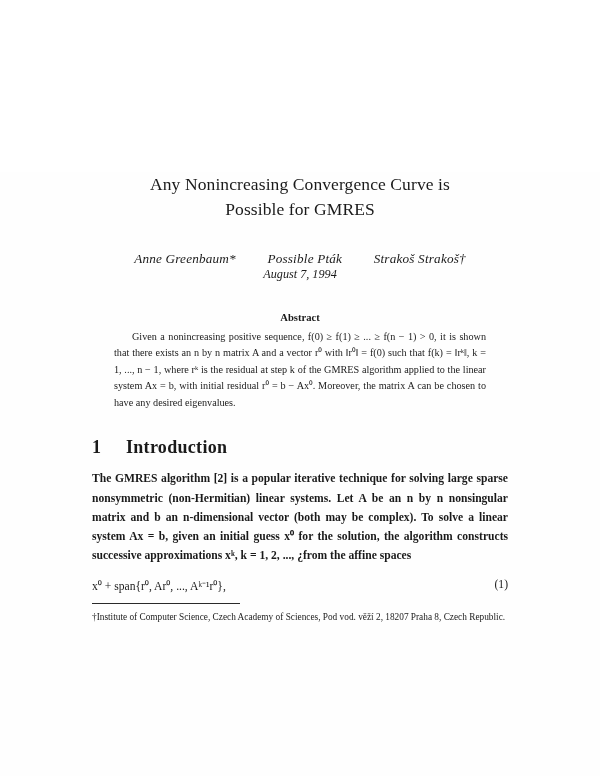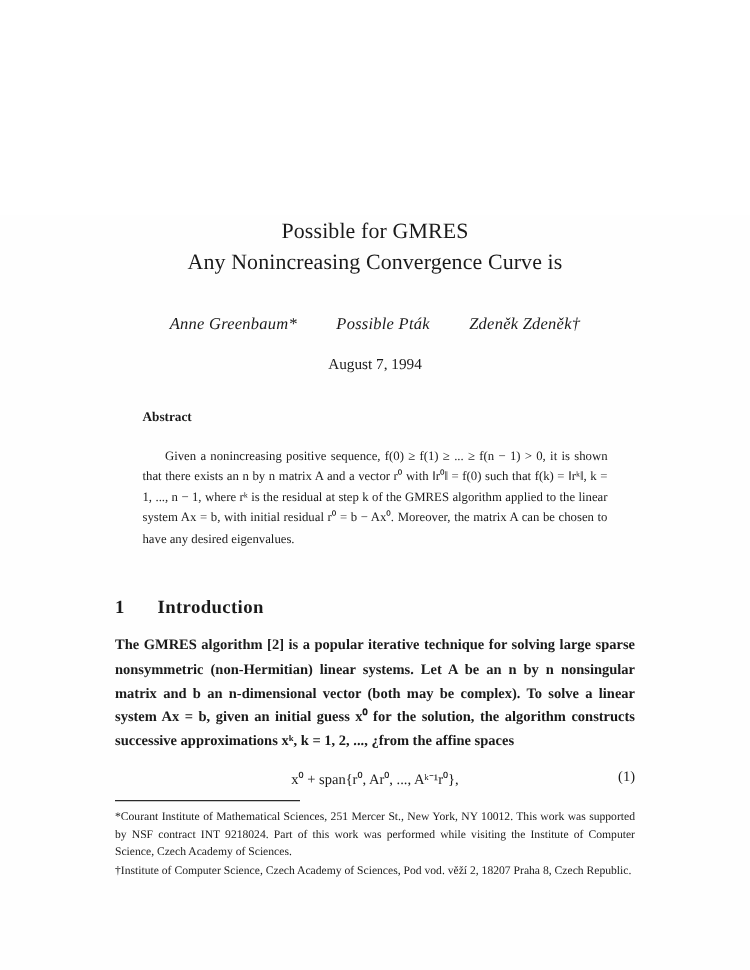--- a/index.html
+++ b/index.html
@@ -37,60 +37,60 @@
     font-size: 13.2px;
     letter-spacing: 0.2px;
   }
   .author {
     display: inline-block;
     margin: 0 14px;
     font-style: italic;
   }
   .date {
     text-align: center;
-    margin-top: 17px;
     font-size: 12.2px;
+    font-style: italic;
   }
   .abstract-wrap {
     margin-top: 30px;
     padding: 0 22px;
   }
   .abstract-head {
+    text-align: center;
     font-size: 10.6px;
     font-weight: bold;
-    margin-bottom: 18px;
+    margin-bottom: 6px;
   }
   .abstract-body {
     font-size: 10.2px;
     line-height: 1.62;
     text-align: justify;
     text-indent: 18px;
   }
   .section-head {
-    margin-top: 38px;
-    font-size: 15px;
+    margin-top: 26px;
+    font-size: 18px;
     font-weight: bold;
     letter-spacing: 0.3px;
   }
   .section-head .num {
     display: inline-block;
     width: 34px;
   }
   .body-text {
     margin-top: 11px;
     font-size: 11.6px;
     line-height: 1.66;
     text-align: justify;
     font-weight: bold;
   }
   .equation {
     margin-top: 12px;
     position: relative;
     font-size: 11.6px;
-    text-align: center;
   }
   .equation .eqnum {
     position: absolute;
     right: 0;
     top: 0;
   }
   .footnote-rule {
     margin-top: 10px;
     width: 148px;
     height: 1px;
@@ -105,28 +105,28 @@
   .footnotes p {
     margin: 0 0 1px 0;
   }
 </style>
 </head>
 <body>
 
 <div class="page">
 
   <div class="title-block">
+    <div class="title">Any Nonincreasing Convergence Curve is</div>
     <div class="title">Possible for GMRES</div>
-    <div class="title">Any Nonincreasing Convergence Curve is</div>
   </div>
 
   <div class="authors">
     <span class="author">Anne Greenbaum*</span>
     <span class="author">Possible Pták</span>
-    <span class="author">Zdeněk Zdeněk†</span>
+    <span class="author">Strakoš Strakoš†</span>
   </div>
 
   <div class="date">August 7, 1994</div>
 
   <div class="abstract-wrap">
     <div class="abstract-head">Abstract</div>
     <div class="abstract-body">Given a nonincreasing positive sequence, f(0) ≥ f(1) ≥ ... ≥ f(n − 1) &gt; 0, it is shown that there exists an n by n matrix A and a vector r⁰ with ‖r⁰‖ = f(0) such that f(k) = ‖rᵏ‖, k = 1, ..., n − 1, where rᵏ is the residual at step k of the GMRES algorithm applied to the linear system Ax = b, with initial residual r⁰ = b − Ax⁰. Moreover, the matrix A can be chosen to have any desired eigenvalues.</div>
   </div>
 
   <div class="section-head">
@@ -136,17 +136,16 @@
   <div class="body-text">The GMRES algorithm [2] is a popular iterative technique for solving large sparse nonsymmetric (non-Hermitian) linear systems. Let A be an n by n nonsingular matrix and b an n-dimensional vector (both may be complex). To solve a linear system Ax = b, given an initial guess x⁰ for the solution, the algorithm constructs successive approximations xᵏ, k = 1, 2, ..., ¿from the affine spaces</div>
 
   <div class="equation">
     <span>x⁰ + span{r⁰, Ar⁰, ..., Aᵏ⁻¹r⁰},</span>
     <span class="eqnum">(1)</span>
   </div>
 
   <div class="footnote-rule"></div>
 
   <div class="footnotes">
-    <p>*Courant Institute of Mathematical Sciences, 251 Mercer St., New York, NY 10012. This work was supported by NSF contract INT 9218024. Part of this work was performed while visiting the Institute of Computer Science, Czech Academy of Sciences.</p>
     <p>†Institute of Computer Science, Czech Academy of Sciences, Pod vod. věží 2, 18207 Praha 8, Czech Republic.</p>
   </div>
 
 </div>
 
 </body></html>

